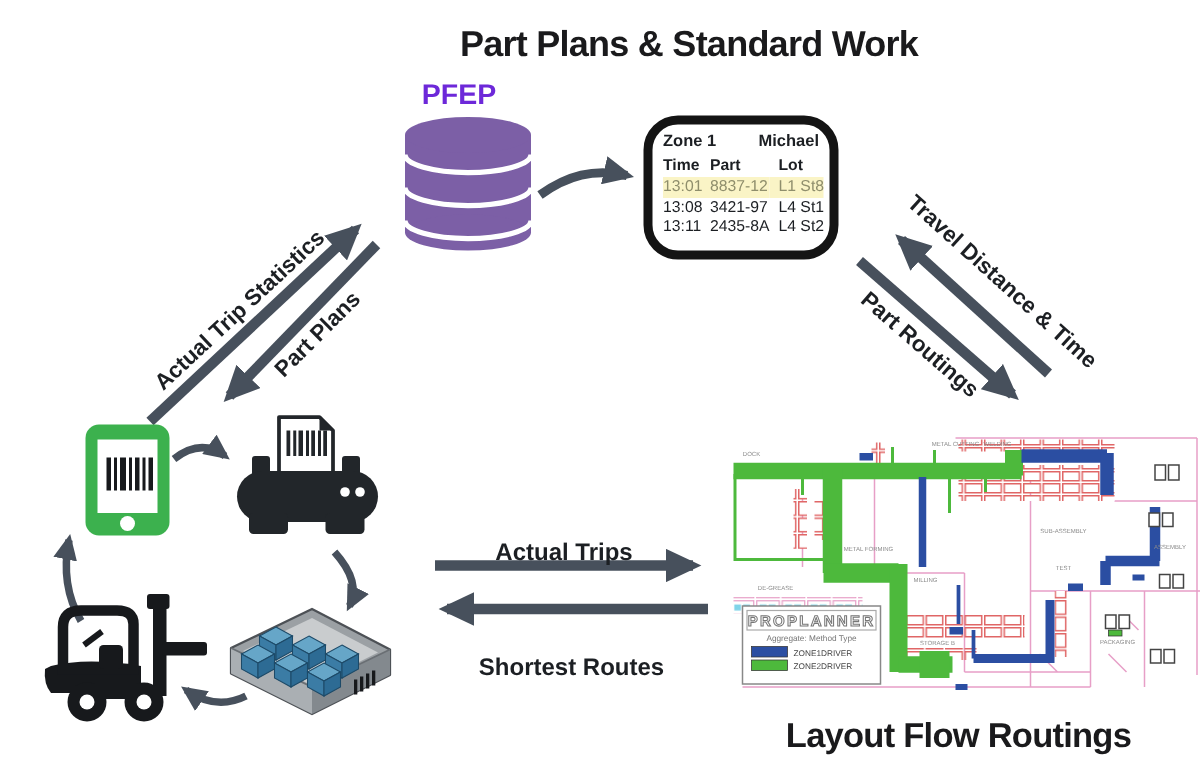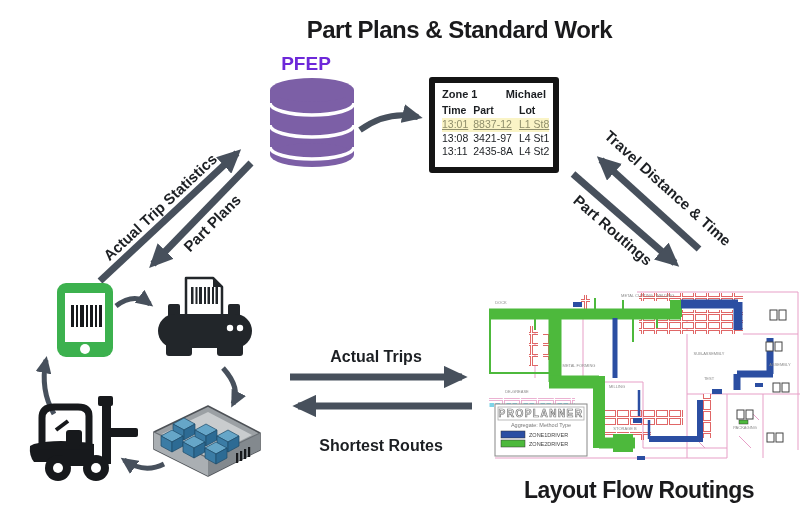--- a/index.html
+++ b/index.html
@@ -7,29 +7,29 @@
           font-family:"Liberation Sans",sans-serif;color:#1c1f23;}
   .abs{position:absolute;}
   .big-title{position:absolute;font-weight:bold;font-size:24px;letter-spacing:-0.5px;
              color:#1a1a1c;text-align:center;white-space:nowrap;}
   .pfep{position:absolute;font-weight:bold;font-size:19px;color:#6d28d9;text-align:center;}
   .arrow-label{position:absolute;font-weight:bold;font-size:15px;color:#1c1f23;
                white-space:nowrap;text-align:center;}
   .mid-label{font-size:16px;}
   
   .schedule{position:absolute;left:429px;top:77px;width:130px;height:96px;box-sizing:border-box;
-            background:#fff;border:6px solid #141414;border-radius:3px;padding:4px 7px 3px 7px;}
+            background:#fff;border:6px solid #141414;border-radius:23px;padding:4px 7px 3px 7px;}
   .sched-head{display:flex;justify-content:space-between;font-weight:bold;font-size:11px;
               margin:1px 0 4px 0;}
   .sched-table{width:100%;border-collapse:collapse;font-size:10.5px;line-height:1.28;}
   .sched-table td{padding:0;white-space:nowrap;}
   .sched-table .c2{padding-left:5px;}
   .sched-table .c3{padding-left:6px;}
   .colhead td{font-weight:bold;padding-bottom:1px;}
-  tr.hl td{background:#FAF4C6;color:#8F8E6C;text-decoration:underline;}
+  tr.hl td{background:#FAF4C6;color:#8F8E6C;}
   svg{display:block;}
 </style>
 </head>
 <body>
 
 <div class="canvas">
 
   <svg class="abs" width="0" height="0">
     <defs>
       <marker id="ah" markerUnits="strokeWidth" markerWidth="3.6" markerHeight="3.2" refX="2.6" refY="1.6" orient="auto">
@@ -58,21 +58,21 @@
   </svg>
 
   <div class="big-title" style="left:212px;top:16px;width:400px;text-align:right;">Part Plans &amp; Standard Work</div>
   <div class="pfep" style="left:276px;top:53px;width:60px;">PFEP</div>
   <div class="big-title" style="left:509px;top:477px;width:260px;font-size:23px;">Layout Flow Routings</div>
 
   <div class="arrow-label" style="left:160px;top:207px;transform:translate(-50%,-50%) rotate(-43deg);">Actual Trip Statistics</div>
   <div class="arrow-label" style="left:212px;top:223px;transform:translate(-50%,-50%) rotate(-45deg);">Part Plans</div>
   <div class="arrow-label" style="left:668px;top:188px;transform:translate(-50%,-50%) rotate(42deg);">Travel Distance &amp; Time</div>
   <div class="arrow-label" style="left:613px;top:230px;transform:translate(-50%,-50%) rotate(41deg);">Part Routings</div>
-  <div class="arrow-label mid-label" style="left:376px;top:357px;transform:translate(-50%,-50%);">Actual Trips</div>
+  <div class="arrow-label mid-label" style="left:376px;top:369px;transform:translate(-50%,-50%);">Actual Trips</div>
   <div class="arrow-label mid-label" style="left:381px;top:446px;transform:translate(-50%,-50%);">Shortest Routes</div>
 
   <svg class="abs" style="left:265px;top:76px;" width="94" height="94" viewBox="0 0 94 94">
     <rect x="5" y="14" width="84" height="65" fill="#7C5FA6"></rect>
     <ellipse cx="47" cy="14" rx="42" ry="12" fill="#7C5FA6"></ellipse>
     <ellipse cx="47" cy="79" rx="42" ry="12" fill="#7C5FA6"></ellipse>
     <path d="M5,27 a42,12 0 0 0 84,0" stroke="#fff" stroke-width="3.5" fill="none"></path>
     <path d="M5,49 a42,12 0 0 0 84,0" stroke="#fff" stroke-width="3.5" fill="none"></path>
     <path d="M5,71 a42,12 0 0 0 84,0" stroke="#fff" stroke-width="3.5" fill="none"></path>
   </svg>

